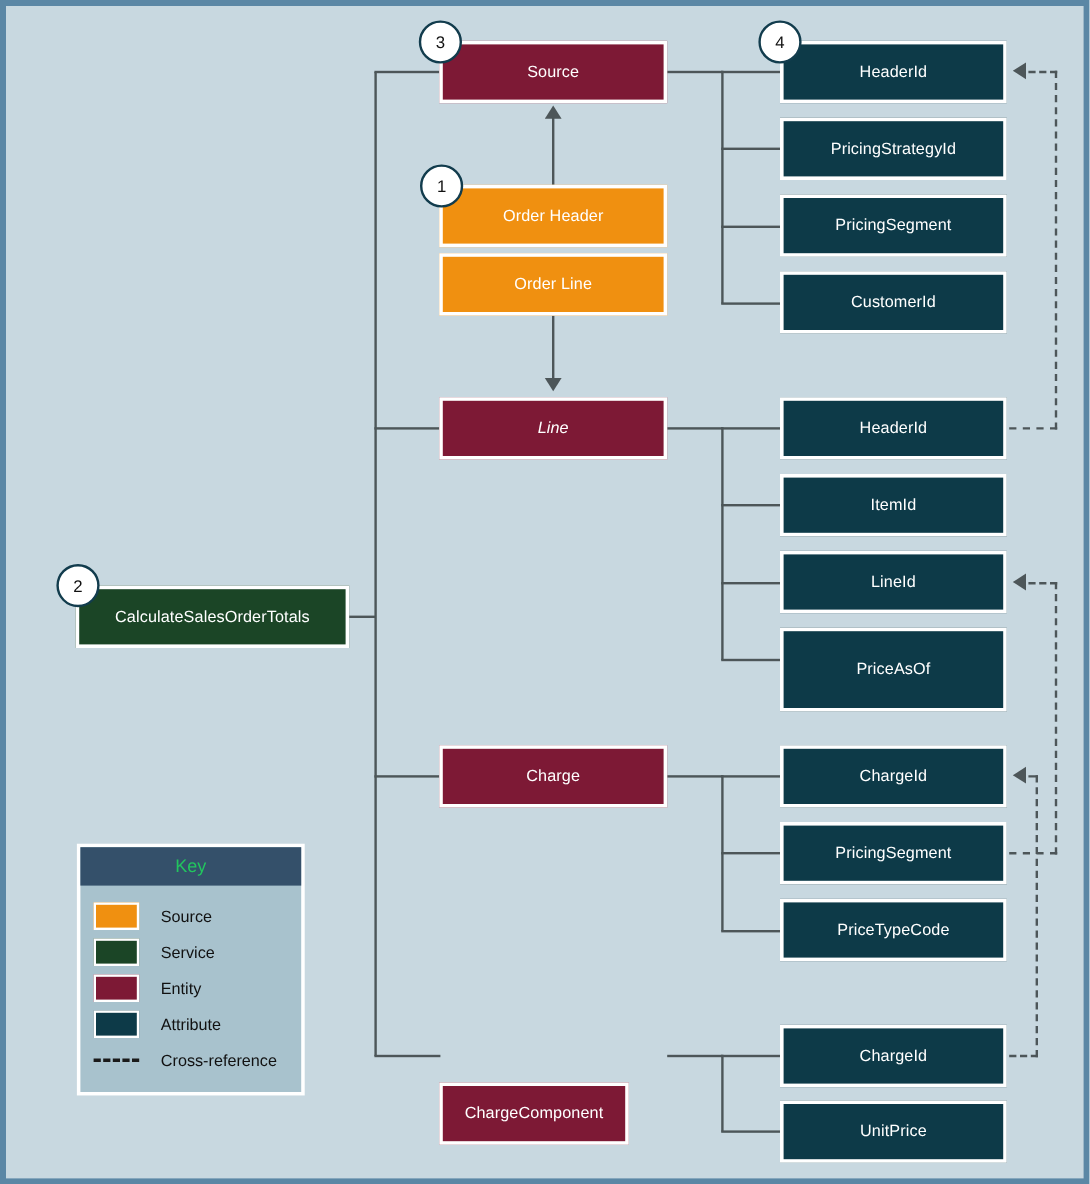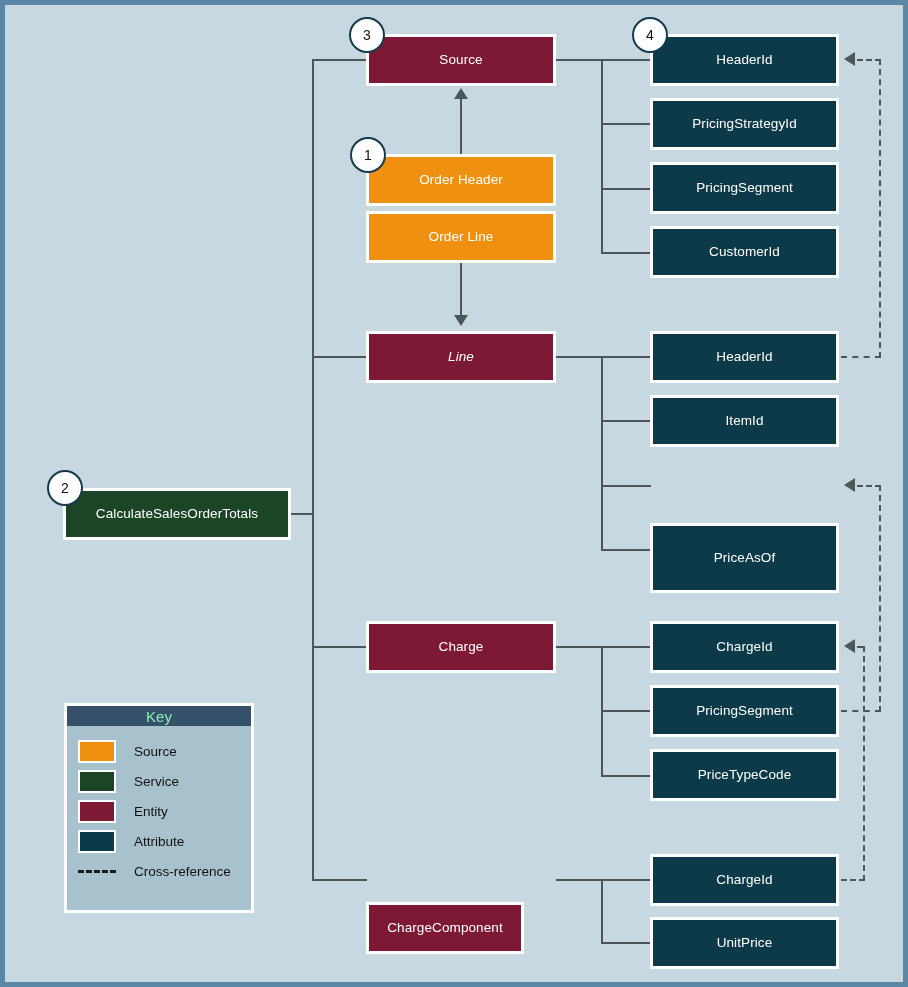--- a/index.html
+++ b/index.html
@@ -69,21 +69,21 @@
   }
 
   
   #key{
     position:absolute;left:59px;top:698px;width:190px;height:210px;
     box-sizing:border-box;
     background:#a8c2cd;border:3px solid #ffffff;
     z-index:8;
   }
   #key-title{
-    height:20px;background:#34506a;color:#86efac;
+    height:32px;background:#34506a;color:#22c55e;
     display:flex;align-items:center;justify-content:center;
     font-size:15px;
   }
   #key-list{padding:10px 0 0 0;}
   .key-row{
     display:flex;align-items:center;height:30px;padding-left:11px;
   }
   .key-sw{
     width:38px;height:23px;box-sizing:border-box;
     border:2px solid #ffffff;margin-right:18px;flex:none;
@@ -158,20 +158,23 @@
   <div class="ln h" style="left:596px;top:415px;width:50px;"></div>
   <div class="ln h" style="left:596px;top:480px;width:50px;"></div>
   <div class="ln h" style="left:596px;top:544px;width:50px;"></div>
 
   <div class="node attribute" style="left:645px;top:326px;width:189px;height:52px;">
     <span>HeaderId</span>
   </div>
   <div class="node attribute" style="left:645px;top:390px;width:189px;height:52px;">
     <span>ItemId</span>
   </div>
+  <div class="node attribute" style="left:645px;top:454px;width:189px;height:52px;">
+    <span>LineId</span>
+  </div>
   <div class="node attribute" style="left:645px;top:518px;width:189px;height:70px;">
     <span>PriceAsOf</span>
   </div>
 
   <div class="node entity" style="left:361px;top:616px;width:190px;height:52px;">
     <span>Charge</span>
   </div>
 
   <div class="ln h" style="left:551px;top:641px;width:46px;"></div>
   <div class="ln v" style="left:596px;top:641px;height:130px;"></div>

